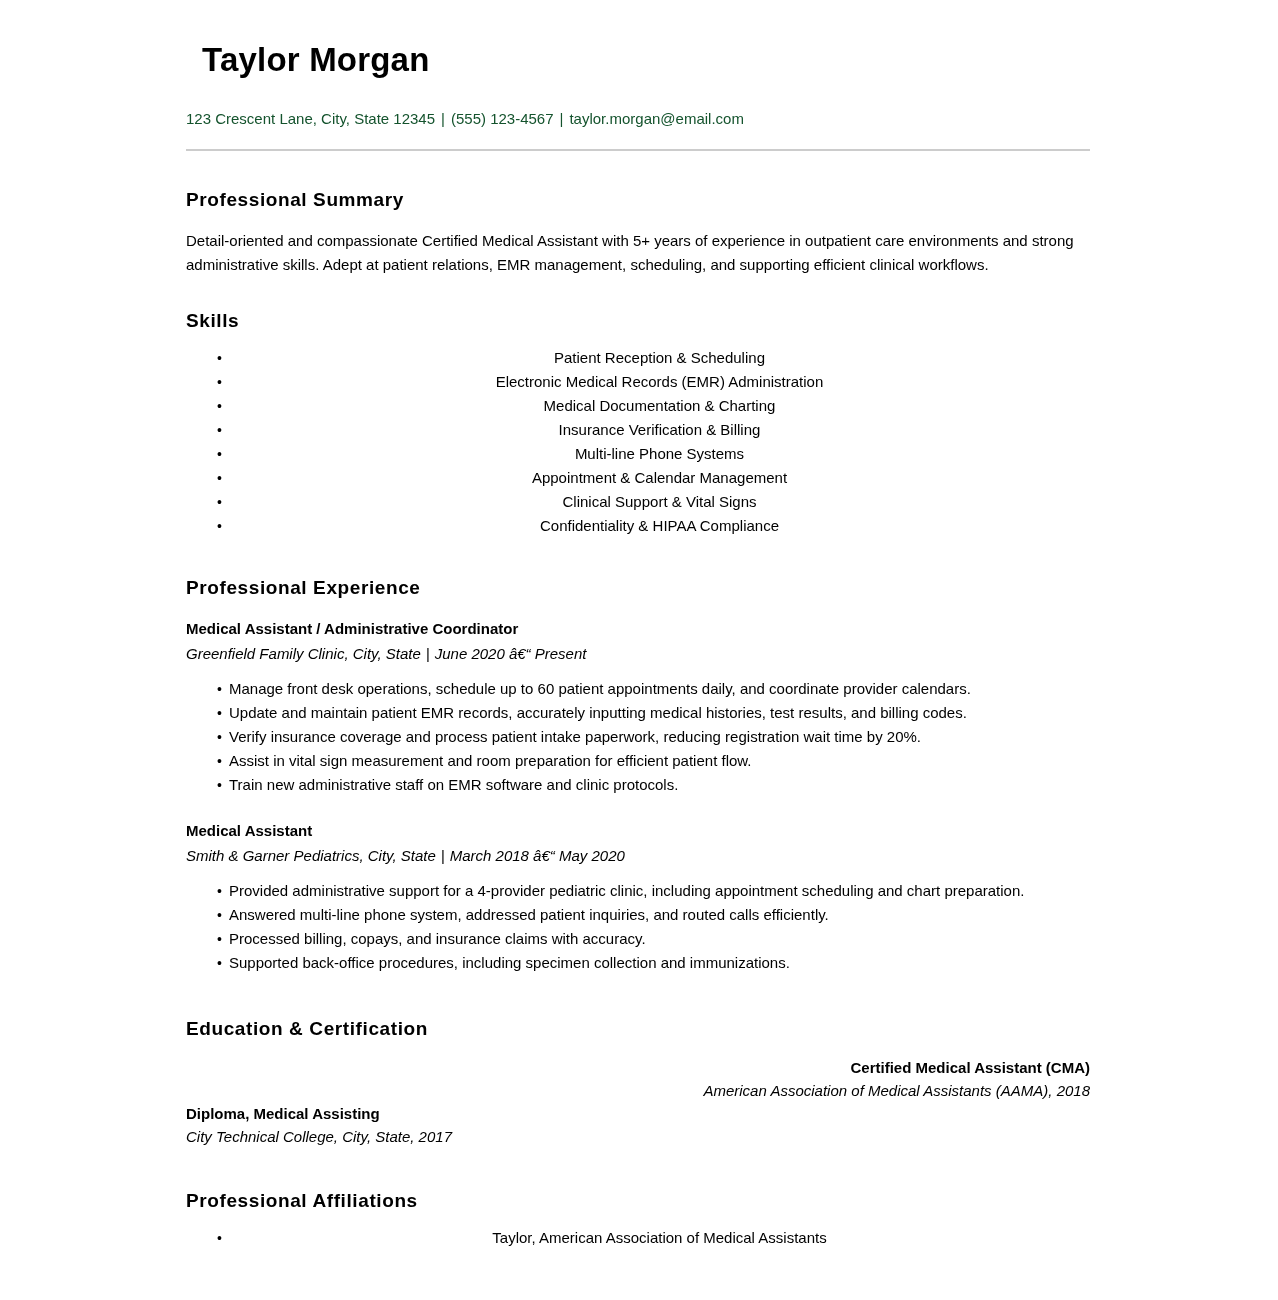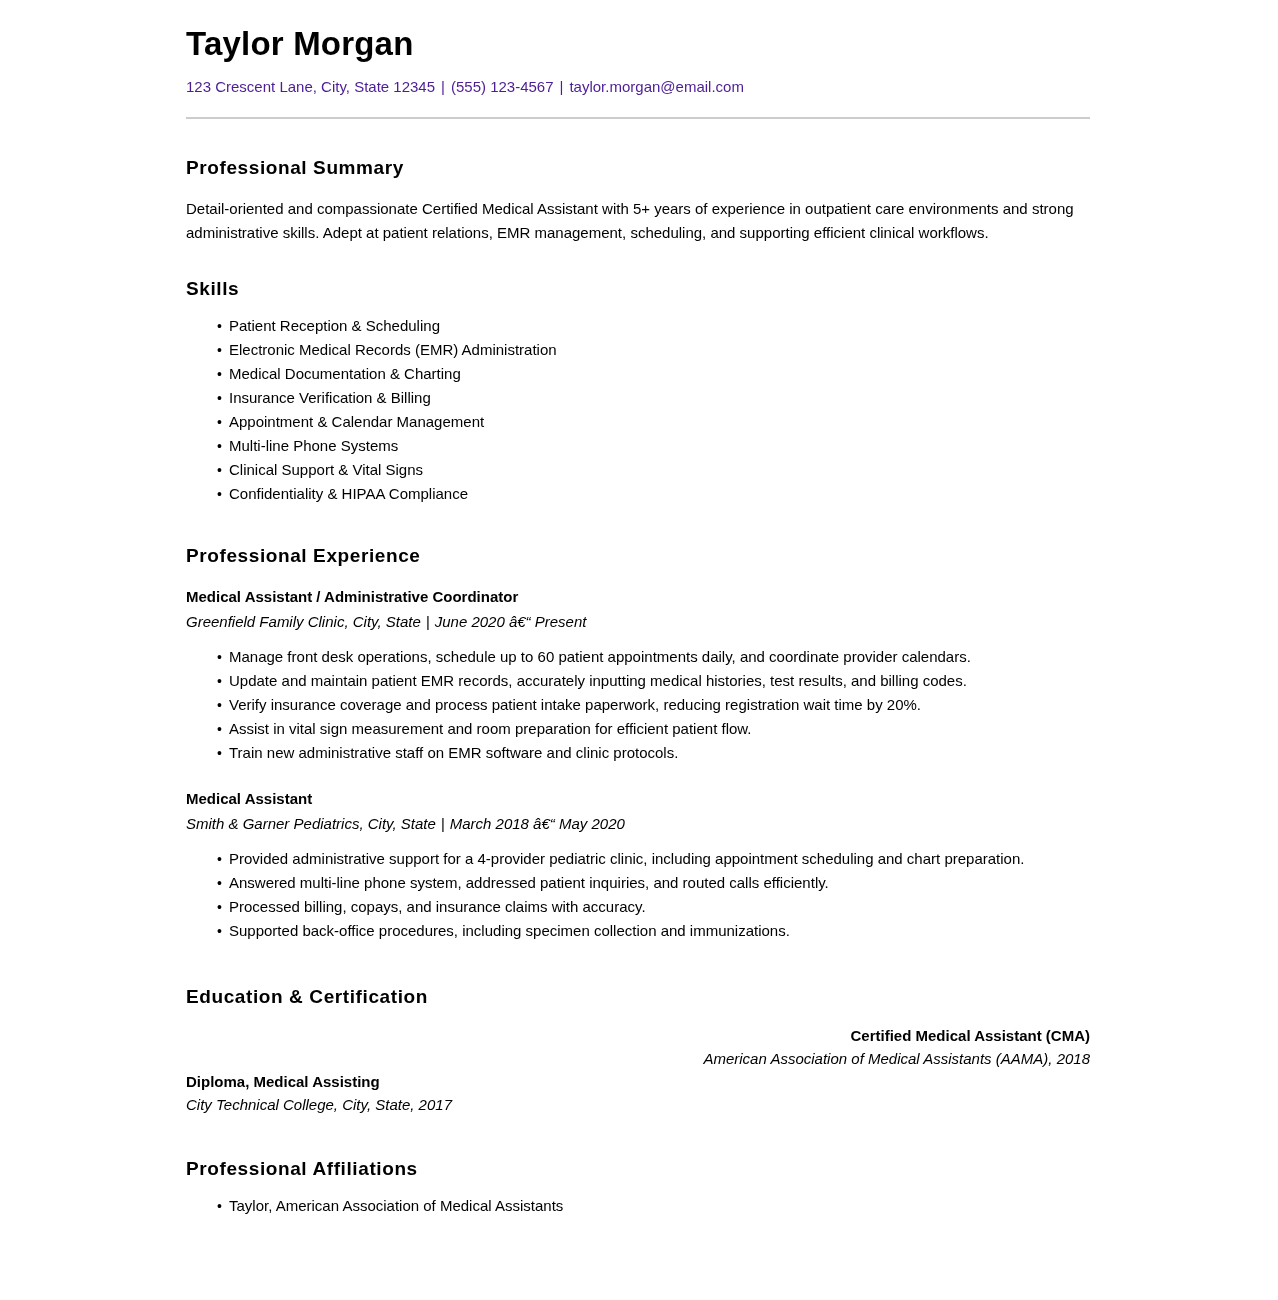--- a/index.html
+++ b/index.html
@@ -27,30 +27,30 @@
     top: 0;
     width: 904px;
   }
 
   
   .name {
     font-size: 33px;
     font-weight: bold;
     letter-spacing: 0.2px;
     line-height: 1.1;
-    margin: 0;
+    margin: 16px;
     padding-top: 26px;
   }
   .contact {
     font-size: 15px;
     font-weight: normal;
     line-height: 1.4;
     margin: 0;
     padding-top: 14px;
-    color: #4c1d95;
+    color: #14532d;
   }
   .contact .sep {
     padding: 0 6px;
   }
   .rule {
     border: 0;
     border-top: 2px solid #cccccc;
     margin: 0;
     width: 904px;
     margin-top: 20px;
@@ -81,21 +81,21 @@
     padding-top: 17px;
     width: 904px;
   }
 
   
   ul.bullets {
     margin: 0;
     padding: 0 0 0 31px;
     list-style: none;
   }
-  ul.bullets.tight { padding-top: 13px; }
+  ul.bullets.tight { padding-top: 13px; text-align: center; }
   ul.bullets li {
     font-size: 15px;
     line-height: 24px;
     position: relative;
     padding-left: 12px;
     margin: 0;
   }
   ul.bullets li::before {
     content: "\2022";
     position: absolute;
@@ -158,22 +158,22 @@
       <p class="paragraph">Detail-oriented and compassionate Certified Medical Assistant with 5+ years of experience in outpatient care environments and strong administrative skills. Adept at patient relations, EMR management, scheduling, and supporting efficient clinical workflows.</p>
     </div>
 
     <div class="section sec-skills">
       <h2 class="section-title">Skills</h2>
       <ul class="bullets tight">
         <li>Patient Reception &amp; Scheduling</li>
         <li>Electronic Medical Records (EMR) Administration</li>
         <li>Medical Documentation &amp; Charting</li>
         <li>Insurance Verification &amp; Billing</li>
+        <li>Multi-line Phone Systems</li>
         <li>Appointment &amp; Calendar Management</li>
-        <li>Multi-line Phone Systems</li>
         <li>Clinical Support &amp; Vital Signs</li>
         <li>Confidentiality &amp; HIPAA Compliance</li>
       </ul>
     </div>
 
     <div class="section sec-exp">
       <h2 class="section-title">Professional Experience</h2>
 
       <div class="job job-1">
         <div class="job-title">Medical Assistant / Administrative Coordinator</div>

